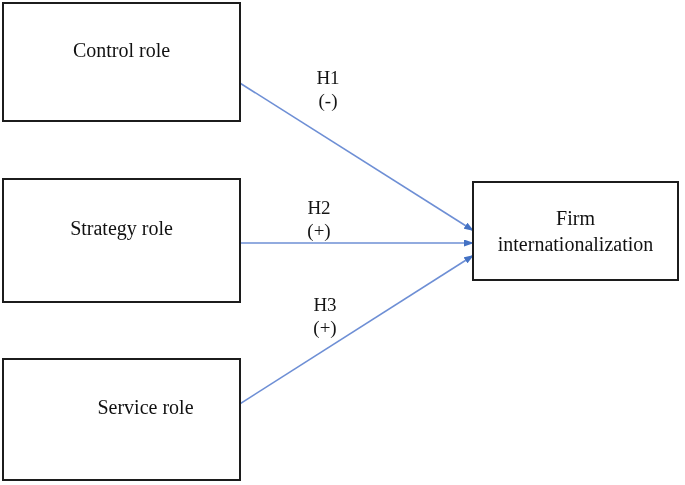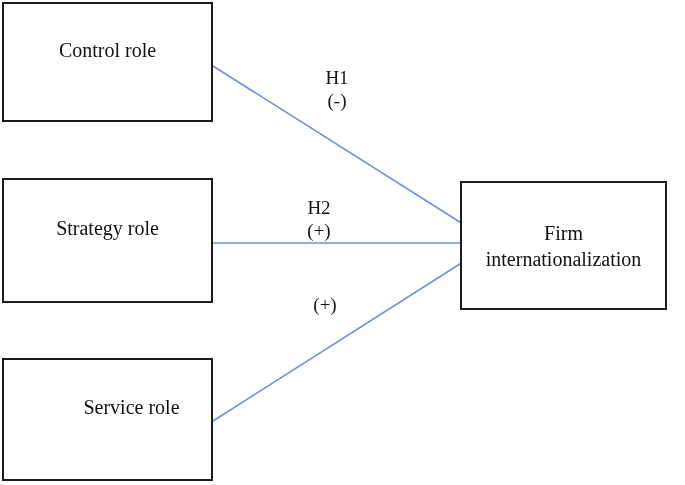--- a/index.html
+++ b/index.html
@@ -23,50 +23,50 @@
     display: flex;
     align-items: center;
     justify-content: center;
     text-align: center;
     font-size: 20px;
     line-height: 26px;
     box-sizing: border-box;
   }
   .node.left-box {
     left: 2px;
-    width: 211px;
+    width: 239px;
     padding-bottom: 25px; 
   }
   #node-control  { top: 2px;   height: 120px; }
   #node-strategy { top: 178px; height: 125px; }
   #node-service  { top: 358px; height: 123px; padding-left: 48px; }
   #node-firm {
-    left: 460px;
+    left: 472px;
     top: 181px;
     width: 207px;
-    height: 129px;
+    height: 100px;
     padding: 0 8px;
   }
   svg.arrows {
     position: absolute;
     left: 0;
     top: 0;
     width: 685px;
     height: 485px;
     pointer-events: none;
   }
   .edge-label {
     position: absolute;
     width: 90px;
     text-align: center;
     font-size: 19px;
     line-height: 23px;
     color: #151515;
   }
-  #label-h1 { left: 292px; top: 66px;  }
+  #label-h1 { left: 283px; top: 66px;  }
   #label-h2 { left: 274px; top: 196px; }
   #label-h3 { left: 280px; top: 293px; }
 </style>
 </head>
 <body>
 
 <div class="canvas">
 
   <svg class="arrows" viewBox="0 0 685 485" xmlns="http://www.w3.org/2000/svg">
     <defs>
@@ -99,16 +99,17 @@
     <div>H1</div>
     <div>(-)</div>
   </div>
 
   <div class="edge-label" id="label-h2">
     <div>H2</div>
     <div>(+)</div>
   </div>
 
   <div class="edge-label" id="label-h3">
+    <div>H3</div>
     <div>(+)</div>
   </div>
 
 </div>
 
 </body></html>

